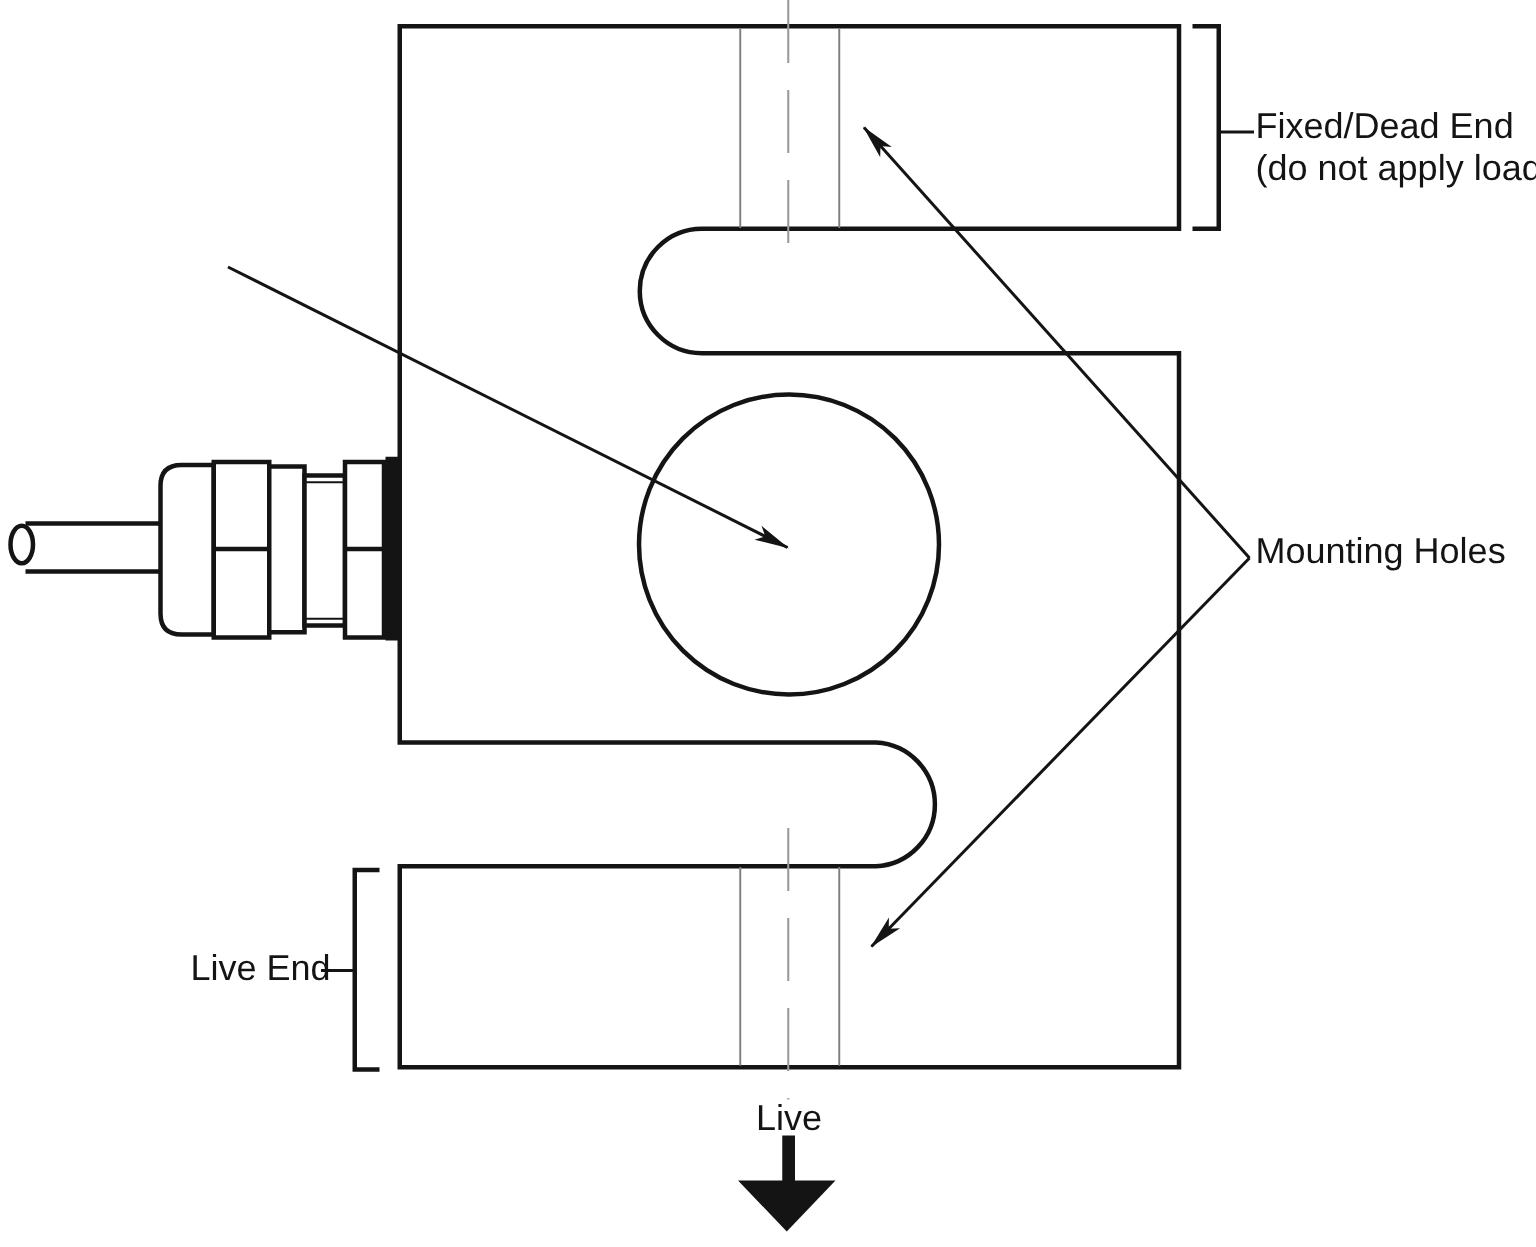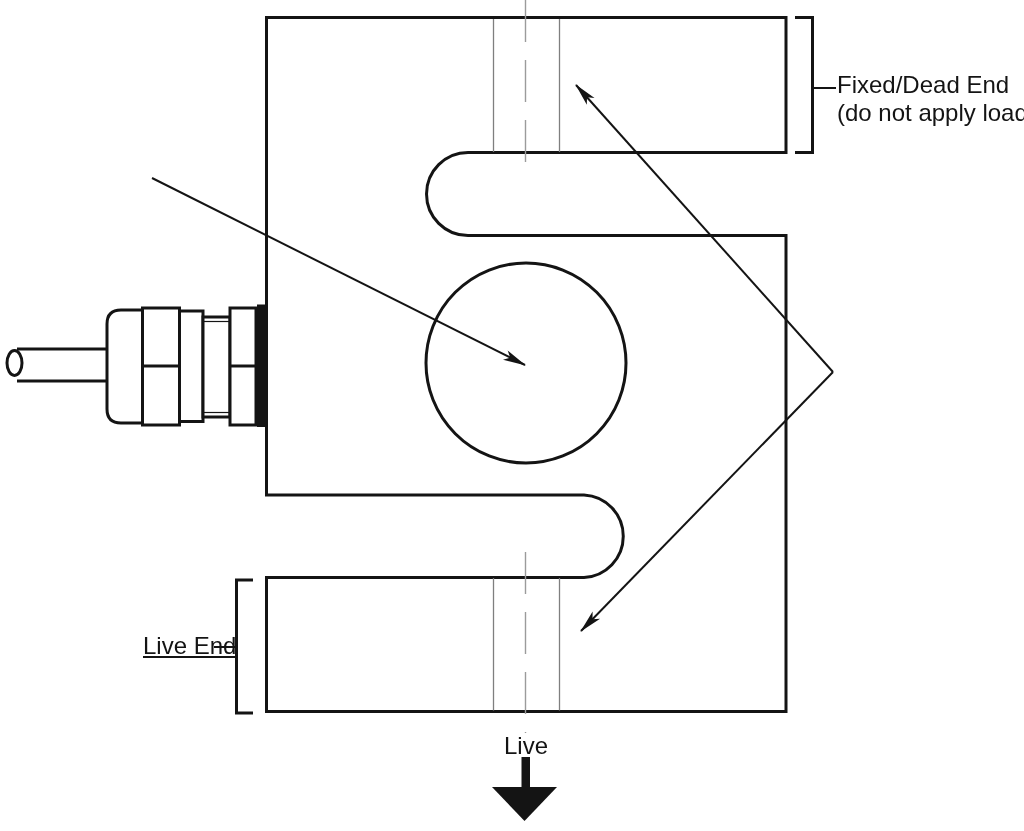--- a/index.html
+++ b/index.html
@@ -94,18 +94,19 @@
     <rect class="solid-black" x="521.5" y="757" width="8.5" height="33"></rect>
     <polygon class="solid-black" points="492,787 557,787 524.5,821"></polygon>
   </svg>
 
 
   <div class="label" style="left:837px;top:71px;">
     <div>Fixed/Dead End</div>
     <div>(do not apply load)</div>
   </div>
 
+  <div class="label" style="left:837px;top:354px;">Mounting Holes</div>
 
-  <div class="label" style="left:143px;top:632px;text-decoration:underline;">Live End</div>
+  <div class="label" style="left:127px;top:632px;">Live End</div>
 
   <div class="label" style="left:504px;top:732px;">Live</div>
 
 </div>
 
 </body></html>

